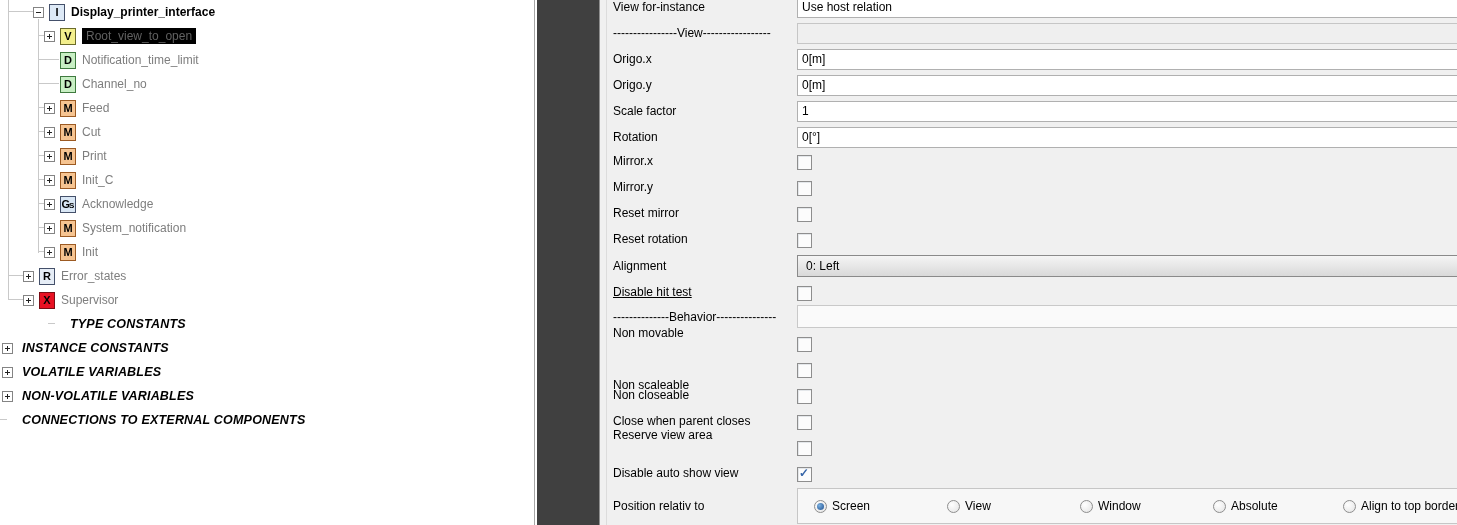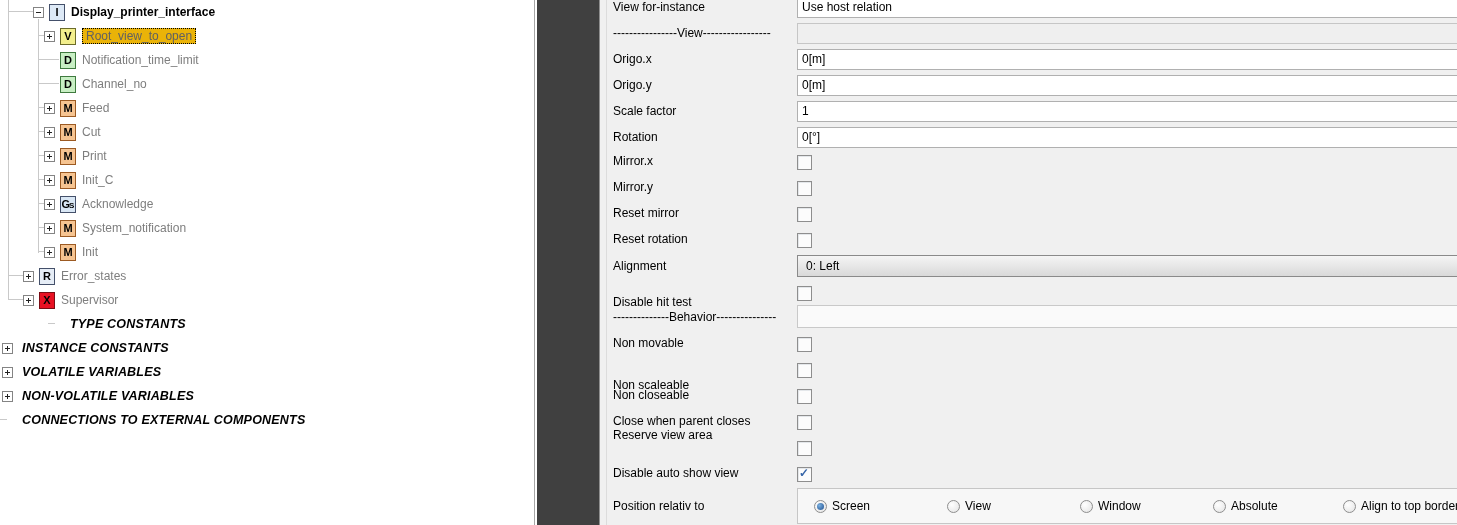--- a/index.html
+++ b/index.html
@@ -32,21 +32,21 @@
   .ticon sub{font-size:8px;line-height:1;margin-left:-1px;transform:translateY(2px);}
   .ic-I{background:#dde9f6;border-color:#44506a;}
   .ic-V{background:#f3ef8d;border-color:#6b6b2a;}
   .ic-D{background:#c8efc4;border-color:#3f7a3f;}
   .ic-M{background:#f6c491;border-color:#9c5a22;}
   .ic-G{background:#d9e7f5;border-color:#44506a;}
   .ic-R{background:#e6edf6;border-color:#44506a;}
   .ic-X{background:#e81123;border-color:#7a0c14;}
   .tlabel{font-size:12px;color:#7e7e7e;white-space:nowrap;}
   .tlabel.rootlbl{color:#000;font-weight:bold;}
-  .tlabel.selected{background:#eab308;color:#616161;border:1px dotted #000;padding:0 3px;}
+  .tlabel.selected{background:#000000;color:#616161;border:1px dotted #000;padding:0 3px;}
   .tlabel.section{color:#000;font-weight:bold;font-style:italic;font-size:12.5px;letter-spacing:.2px;}
   
   .split-white{position:absolute;left:535px;top:0;width:2px;height:525px;background:#ffffff;}
   .splitter{position:absolute;left:537px;top:0;width:62px;height:525px;background:#404040;}
   .split-edge{position:absolute;left:599px;top:0;width:1px;height:525px;background:#8f8f8f;}
   
   .props-panel{position:absolute;left:600px;top:0;width:868px;height:525px;background:#f0f0f0;}
   .props-inner-line{position:absolute;left:6px;top:0;width:1px;height:525px;background:#dcdcdc;}
   .plabel{position:absolute;left:13px;height:18px;line-height:18px;font-size:12px;color:#000;
     white-space:nowrap;}
@@ -242,27 +242,27 @@
 
   <div class="plabel" style="top:204px;">Reset mirror</div>
   <div class="cb" style="top:207px;"></div>
 
   <div class="plabel" style="top:230px;">Reset rotation</div>
   <div class="cb" style="top:233px;"></div>
 
   <div class="plabel" style="top:257px;">Alignment</div>
   <div class="combo" style="top:255px;">0: Left</div>
 
-  <div class="plabel" style="top:293px;">Disable hit test</div>
+  <div class="plabel" style="top:283px;text-decoration:underline;">Disable hit test</div>
   <div class="cb" style="top:286px;"></div>
 
   <div class="plabel" style="top:308px;">--------------Behavior---------------</div>
   <div class="sepf2" style="top:305px;"></div>
 
-  <div class="plabel" style="top:334px;text-align:center;">Non movable</div>
+  <div class="plabel" style="top:324px;text-align:center;">Non movable</div>
   <div class="cb" style="top:337px;"></div>
 
   <div class="plabel" style="top:376px;">Non scaleable</div>
   <div class="cb" style="top:363px;"></div>
 
   <div class="plabel" style="top:386px;">Non closeable</div>
   <div class="cb" style="top:389px;"></div>
 
   <div class="plabel" style="top:412px;">Close when parent closes</div>
   <div class="cb" style="top:415px;"></div>

